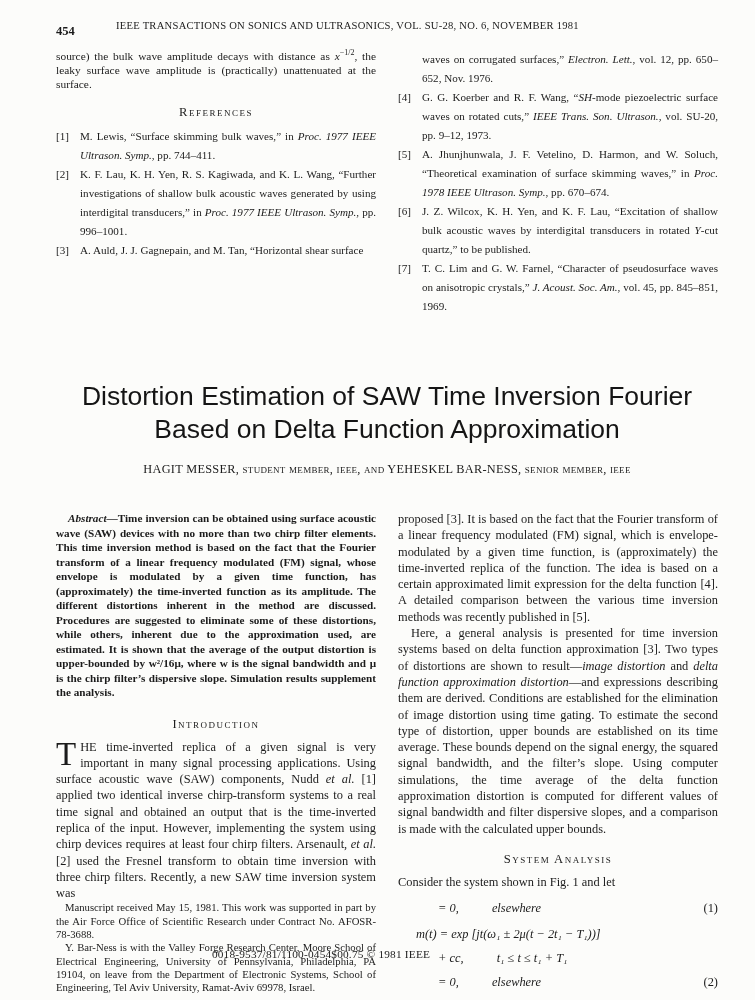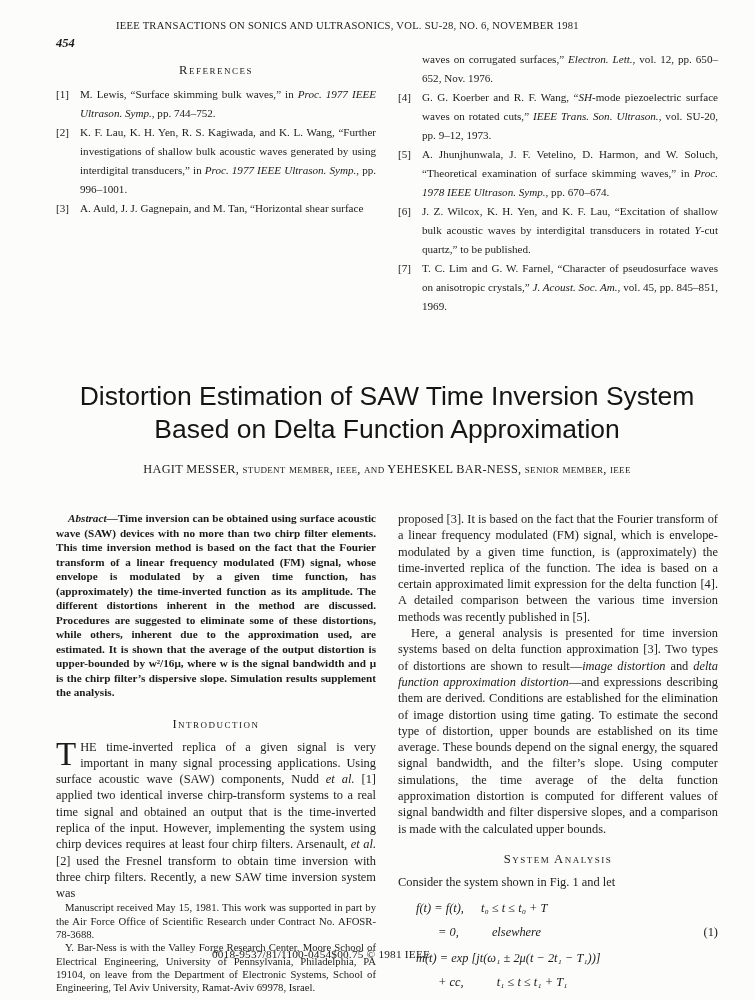--- a/index.html
+++ b/index.html
@@ -6,21 +6,21 @@
   body{
     width:755px;height:1000px;overflow:hidden;position:relative;
     background:#fcfcfa;color:#1b1b1b;
     font-family:"Liberation Serif","DejaVu Serif",serif;
     -webkit-font-smoothing:antialiased;
   }
   .page{padding:20px 37px 0 56px;position:relative;}
 
   
   .runhead{position:relative;height:18px;margin-bottom:12px;}
-  .pageno{position:absolute;left:0;top:16px;font-weight:bold;font-size:12.5px;font-style:italic;}
+  .pageno{position:absolute;left:0;top:4px;font-weight:bold;font-size:12.5px;}
   .jtitle{text-align:left;font-size:10.6px;letter-spacing:.25px;padding-left:60px;}
 
   
   .cols{display:flex;gap:22px;}
   .col{flex:1 1 0;min-width:0;}
 
   
   .smalltext{font-size:11.4px;line-height:13.9px;text-align:justify;}
   .bodytext{font-size:12.4px;line-height:16.3px;text-align:justify;}
   .shead{
@@ -75,24 +75,25 @@
 
 <div class="page">
 
   <div class="runhead">
     <span class="pageno">454</span>
     <div class="jtitle">IEEE TRANSACTIONS ON SONICS AND ULTRASONICS, VOL. SU-28, NO. 6, NOVEMBER 1981</div>
   </div>
 
   <div class="cols">
     <div class="col">
+      <p class="smalltext" style="margin:0;"><span>source) the bulk wave amplitude decays with distance as </span><span class="it">x</span><span class="sup">−1/2</span><span>, the leaky surface wave amplitude is (practically) unattenuated at the surface.</span></p>
       <div class="shead">References</div>
       <div class="ref">
         <span class="ref-label">[1]</span>
-        <span class="ref-body"><span>M. Lewis, “Surface skimming bulk waves,” in </span><span class="it">Proc. 1977 IEEE Ultrason. Symp.</span><span>, pp. 744–752.</span></span>
+        <span class="ref-body"><span>M. Lewis, “Surface skimming bulk waves,” in </span><span class="it">Proc. 1977 IEEE Ultrason. Symp.</span><span>, pp. 744–411.</span></span>
       </div>
       <div class="ref">
         <span class="ref-label">[2]</span>
         <span class="ref-body"><span>K. F. Lau, K. H. Yen, R. S. Kagiwada, and K. L. Wang, “Further investigations of shallow bulk acoustic waves generated by using interdigital transducers,” in </span><span class="it">Proc. 1977 IEEE Ultrason. Symp.</span><span>, pp. 996–1001.</span></span>
       </div>
       <div class="ref">
         <span class="ref-label">[3]</span>
         <span class="ref-body"><span>A. Auld, J. J. Gagnepain, and M. Tan, “Horizontal shear surface</span></span>
       </div>
     </div>
@@ -113,21 +114,21 @@
         <span class="ref-body"><span>J. Z. Wilcox, K. H. Yen, and K. F. Lau, “Excitation of shallow bulk acoustic waves by interdigital transducers in rotated </span><span class="it">Y</span><span>-cut quartz,” to be published.</span></span>
       </div>
       <div class="ref">
         <span class="ref-label">[7]</span>
         <span class="ref-body"><span>T. C. Lim and G. W. Farnel, “Character of pseudosurface waves on anisotropic crystals,” </span><span class="it">J. Acoust. Soc. Am.</span><span>, vol. 45, pp. 845–851, 1969.</span></span>
       </div>
     </div>
   </div>
 
   <div class="atitle">
-    <div>Distortion Estimation of SAW Time Inversion System</div>
+    <div>Distortion Estimation of SAW Time Inversion Fourier</div>
     <div>Based on Delta Function Approximation</div>
   </div>
   <div class="authors"><span>HAGIT MESSER, </span><span class="sc">student member, ieee</span><span>, </span><span class="sc">and</span><span> YEHESKEL BAR-NESS, </span><span class="sc">senior member, ieee</span></div>
 
   <div class="cols main">
     <div class="col">
       <p class="abstract" style="margin:0;"><span class="it">Abstract</span><span>—Time inversion can be obtained using surface acoustic wave (SAW) devices with no more than two chirp filter elements.  This time inversion method is based on the fact that the Fourier transform of a linear frequency modulated (FM) signal, whose envelope is modulated by a given time function, has (approximately) the time-inverted function as its amplitude.  The different distortions inherent in the method are discussed.  Procedures are suggested to eliminate some of these distortions, while others, inherent due to the approximation used, are estimated.  It is shown that the average of the output distortion is upper-bounded by w²/16μ, where w is the signal bandwidth and μ is the chirp filter’s dispersive slope.  Simulation results supplement the analysis.</span></p>
       <div class="shead" style="margin-top:17px;">Introduction</div>
       <p class="bodytext introp" style="margin:0;">
         <span class="dropcap">T</span><span><span>HE time-inverted replica of a given signal is very important in many signal processing applications.  Using surface acoustic wave (SAW) components, Nudd </span><span class="it">et al.</span><span> [1] applied two identical inverse chirp-transform systems to a real time signal and obtained an output that is the time-inverted replica of the input.  However, implementing the system using chirp devices requires at least four chirp filters.  Arsenault, </span><span class="it">et al.</span><span> [2] used the Fresnel transform to obtain time inversion with three chirp filters.  Recently, a new SAW time inversion system was</span></span>
@@ -138,24 +139,20 @@
       </div>
     </div>
 
     <div class="col">
       <p class="bodytext" style="margin:0;">proposed [3].  It is based on the fact that the Fourier transform of a linear frequency modulated (FM) signal, which is envelope-modulated by a given time function, is (approximately) the time-inverted replica of the function.  The idea is based on a certain approximated limit expression for the delta function [4].  A detailed comparison between the various time inversion methods was recently published in [5].</p>
       <p class="bodytext indent" style="margin:0;"><span>Here, a general analysis is presented for time inversion systems based on delta function approximation [3].  Two types of distortions are shown to result—</span><span class="it">image distortion</span><span> and </span><span class="it">delta function approximation distortion</span><span>—and expressions describing them are derived.  Conditions are established for the elimination of image distortion using time gating.  To estimate the second type of distortion, upper bounds are established on its time average.  These bounds depend on the signal energy, the squared signal bandwidth, and the filter’s slope.  Using computer simulations, the time average of the delta function approximation distortion is computed for different values of signal bandwidth and filter dispersive slopes, and a comparison is made with the calculated upper bounds.</span></p>
       <div class="shead" style="margin-top:15px;">System Analysis</div>
       <p class="bodytext eqlead" style="margin:0;">Consider the system shown in Fig. 1 and let</p>
 
       <div class="eq">
-        <div class="eq-line">
-          <span>f(t) = f(t),</span>
-          <span class="gap" style="margin-left:14px;">t₀ ≤ t ≤ t₀ + T</span>
-        </div>
         <div class="eq-line l2">
           <span>= 0,</span>
           <span class="gap">elsewhere</span>
           <span class="eqnum">(1)</span>
         </div>
       </div>
 
       <div class="eq">
         <div class="eq-line">
           <span>m(t) = exp [jt(ω₁ ± 2μ(t − 2t₁ − T₁))]</span>

